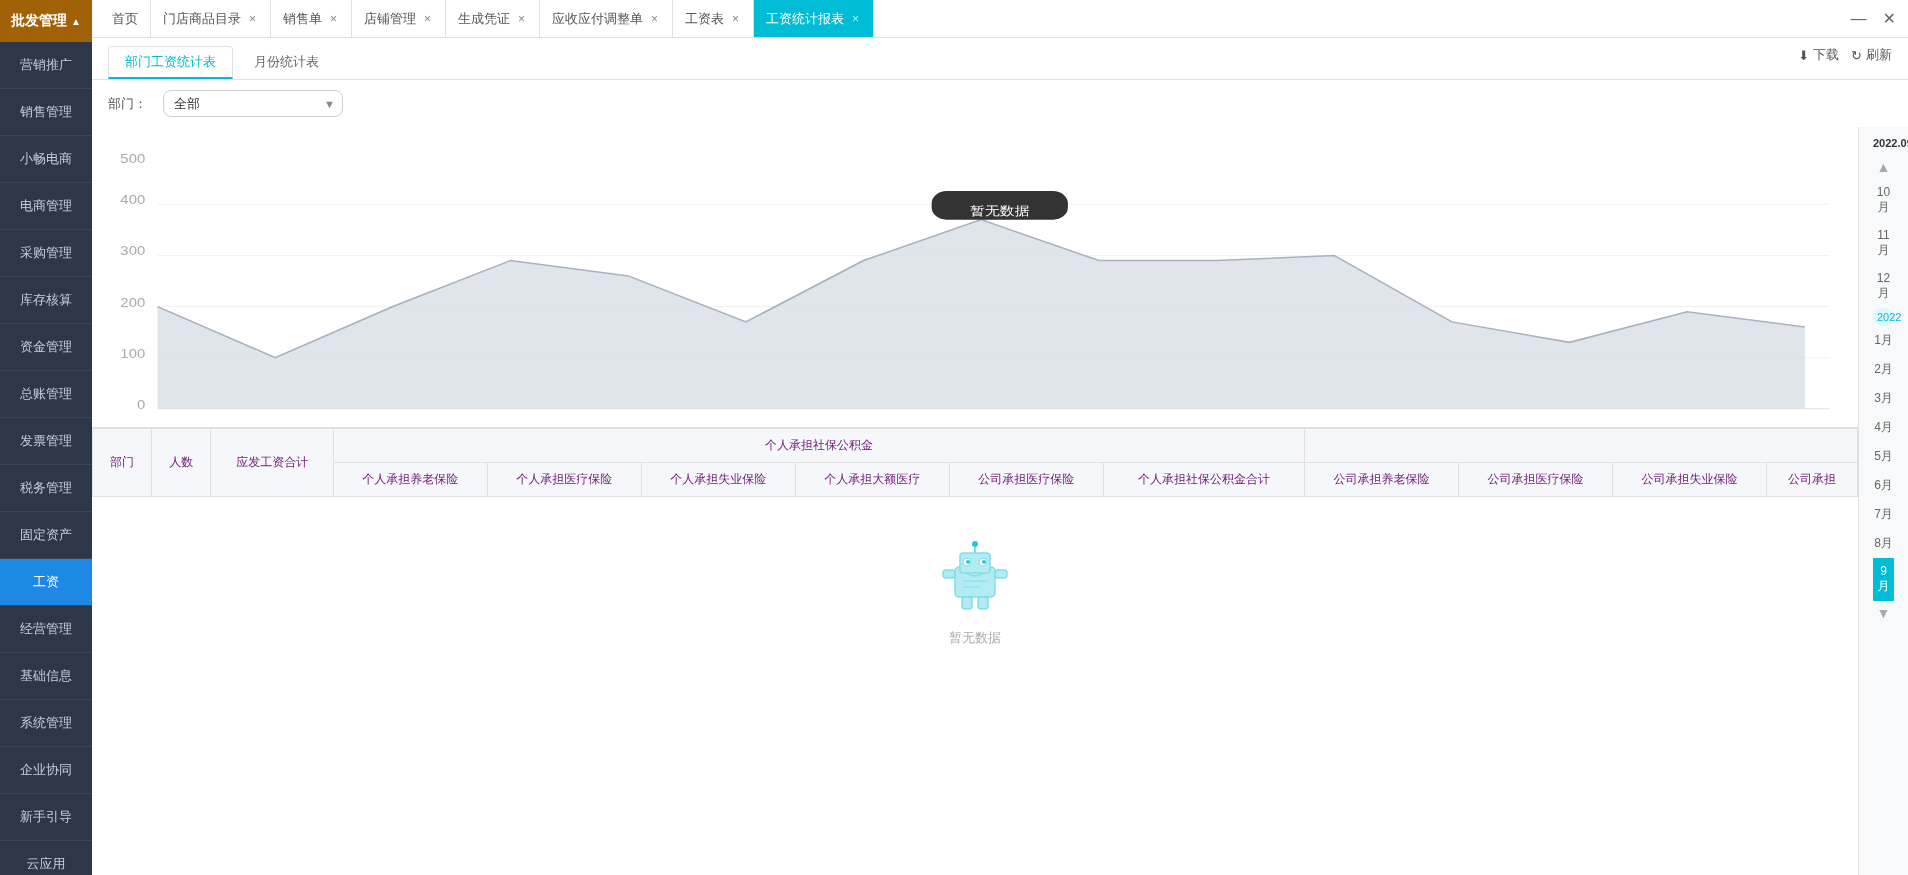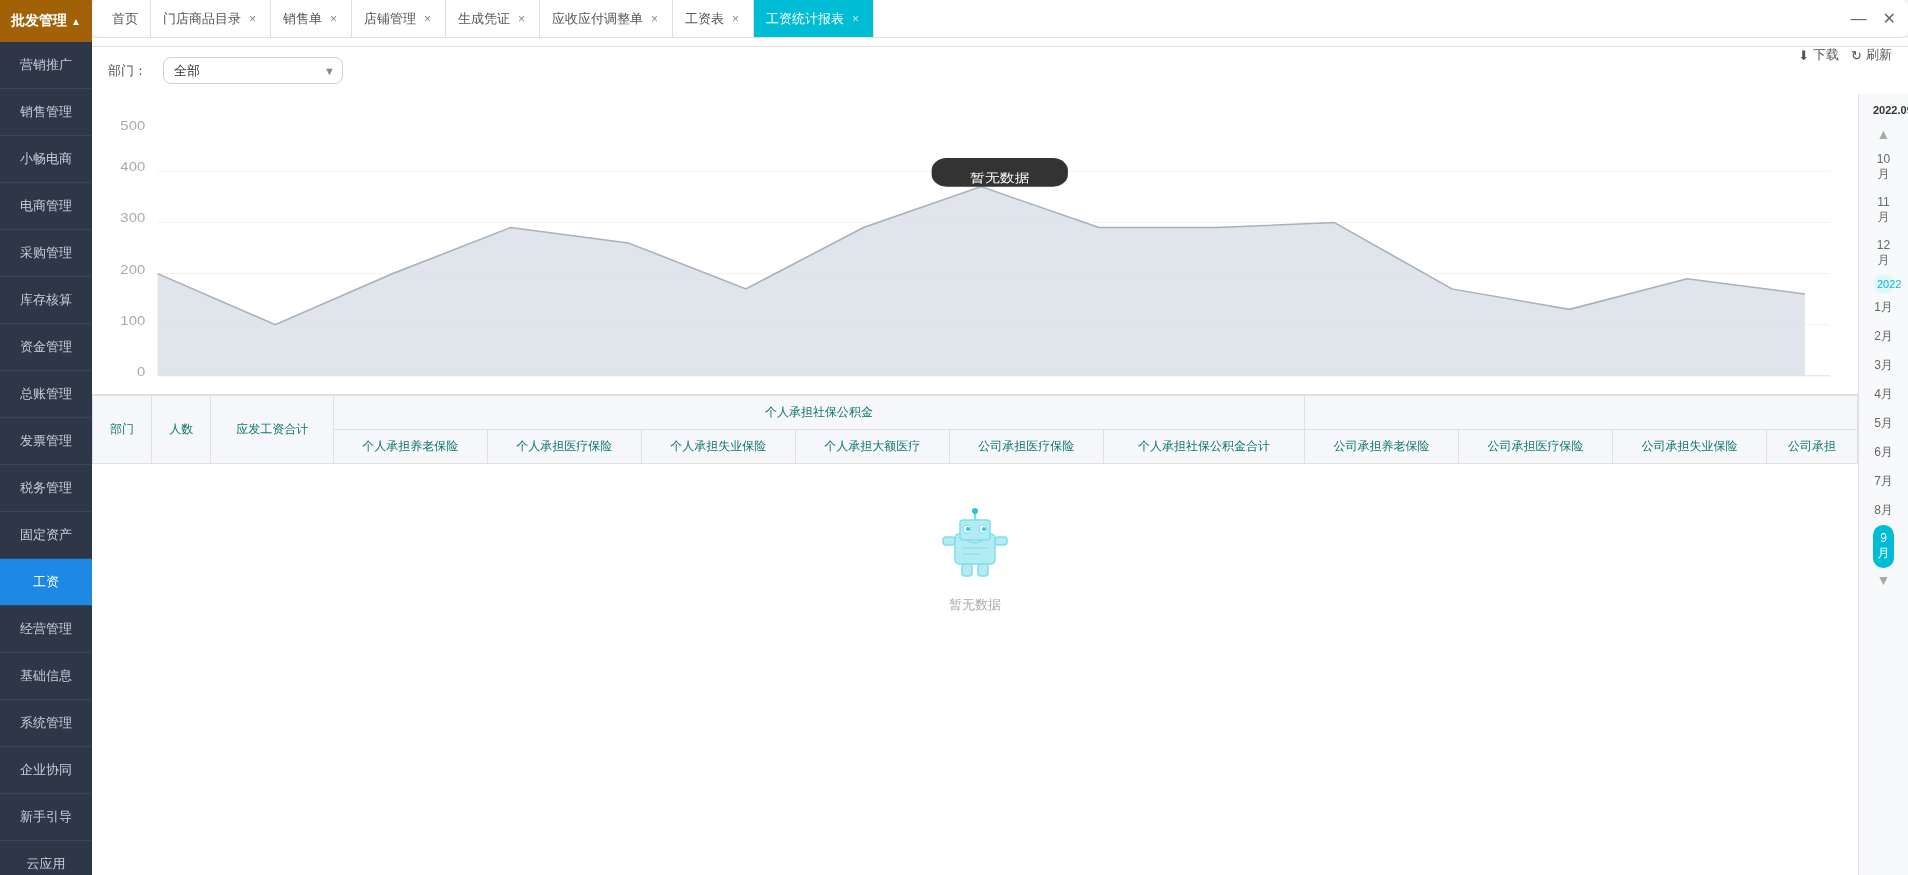--- a/index.html
+++ b/index.html
@@ -49,21 +49,20 @@
     
     .tab-bar {
       background: #fff;
       border-bottom: 1px solid #e0e0e0;
       display: flex;
       align-items: center;
       height: 38px;
       padding: 0 8px;
       overflow: hidden;
       flex-shrink: 0;
-      border-radius: 7px;
     }
     .tab {
       display: flex;
       align-items: center;
       padding: 0 12px;
       height: 38px;
       font-size: 13px;
       color: #555;
       cursor: pointer;
       border-right: 1px solid #e0e0e0;
@@ -203,21 +202,21 @@
     .data-table {
       width: 100%;
       border-collapse: collapse;
       font-size: 12px;
     }
     .data-table th {
       background: #f5f7fa;
       border: 1px solid #e0e0e0;
       padding: 8px 10px;
       text-align: center;
-      color: #0f766e;
+      color: #701a75;
       white-space: nowrap;
       font-weight: normal;
     }
 
     
     .empty-state {
       display: flex;
       flex-direction: column;
       align-items: center;
       justify-content: center;
@@ -250,21 +249,21 @@
       padding: 6px 4px;
       cursor: pointer;
       text-align: center;
       width: 100%;
       border: none;
       background: none;
     }
     .timeline-item.active {
       background: #00bcd4;
       color: #fff;
-      border-radius: 10px;
+      border-radius: 1px;
       margin: 0 4px;
       width: calc(100% - 8px);
     }
     .timeline-item.year {
       font-size: 11px;
       color: #aaa;
       padding: 3px 4px;
     }
     .timeline-item.year.active2022 {
       background: #e8f5e9;
@@ -366,20 +365,24 @@
       </div>
     <div class="tab-bar-end">
       <button style="background:none;border:none;cursor:pointer;font-size:16px;color:#666;padding:4px;">—</button>
       <button style="background:none;border:none;cursor:pointer;font-size:16px;color:#666;padding:4px;">✕</button>
     </div>
   </div>
 
   <div class="content">
 
     <div class="inner-tabs" style="justify-content: flex-start; position: relative; padding-right: 120px;">
+      <div id="inner-tabs-container" style="display:flex;gap:4px;">
+          <div class="inner-tab active">部门工资统计表</div>
+          <div class="inner-tab">月份统计表</div>
+        </div>
       <div class="top-right-actions" style="position: absolute; right: 16px; top: 8px;">
         <button class="action-btn">
           <span>⬇</span>
           <span>下载</span>
         </button>
         <button class="action-btn">
           <span>↻</span>
           <span>刷新</span>
         </button>
       </div>

